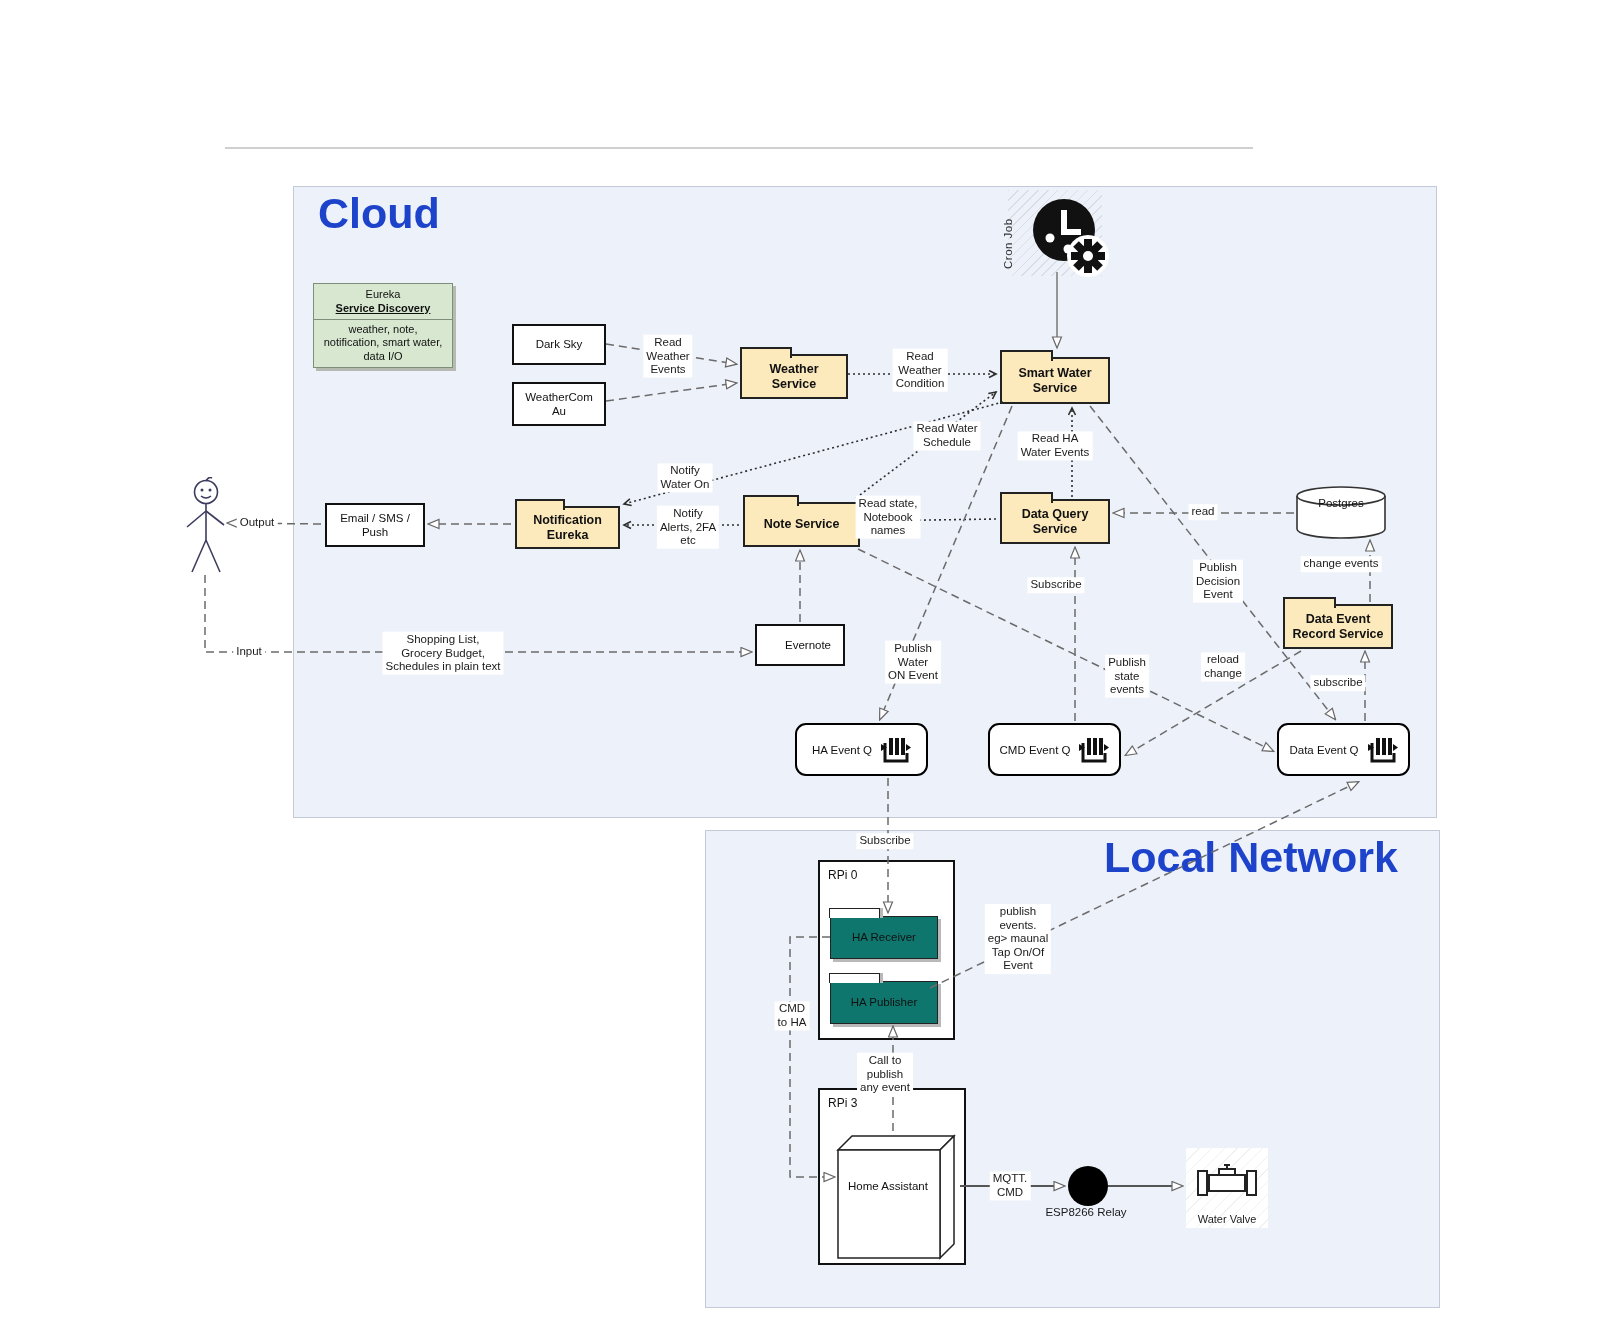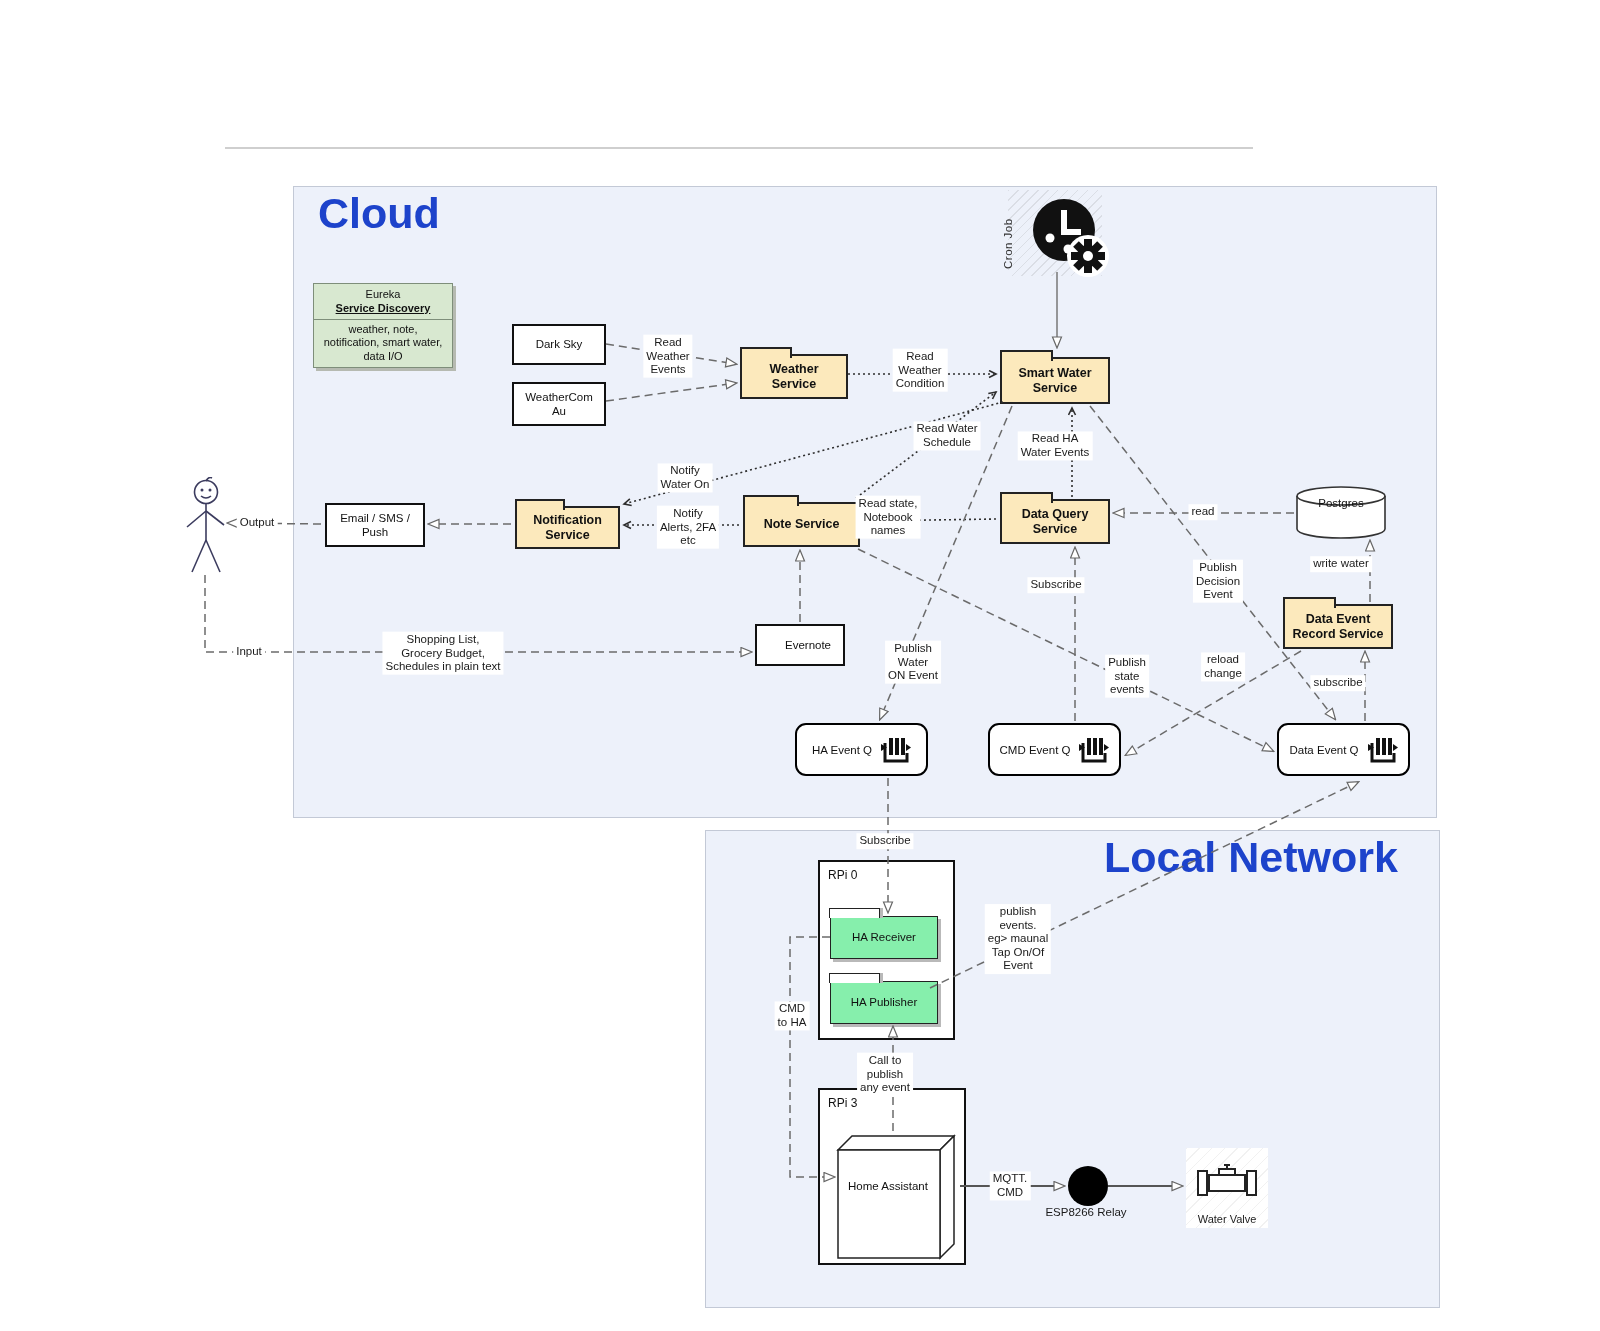--- a/index.html
+++ b/index.html
@@ -18,21 +18,21 @@
 
   .node { position:absolute; z-index:3; }
   .box { background:#fff; border:2px solid #111; display:flex; align-items:center;
     justify-content:center; text-align:center; font-size:11.5px; color:#111;
     white-space:pre-line; line-height:1.25; }
   .pkg { background:#fce9bc; border:2px solid #222; display:flex; align-items:center;
     justify-content:center; text-align:center; font-weight:bold; font-size:12.5px;
     color:#111; white-space:pre-line; line-height:1.2; }
   .pkg::before { content:""; position:absolute; top:-9px; left:-2px; width:46%; height:9px;
     background:#fce9bc; border:2px solid #222; border-bottom:none; }
-  .pkg.white { background:#86efac; border-width:1.5px; font-weight:normal; font-size:11.5px;
+  .pkg.white { background:#0f766e; border-width:1.5px; font-weight:normal; font-size:11.5px;
     box-shadow:3px 3px 0 #b9b9b9; }
   .pkg.white::before { background:#fff; border-width:1.5px; border-bottom:none; box-shadow:3px 0 0 #b9b9b9; }
 
   .queue { background:#fff; border:2px solid #000; border-radius:11px; display:flex;
     align-items:center; justify-content:center; gap:5px; font-size:11.5px; color:#111;
     padding:0 6px; white-space:nowrap; }
 
   .cont { background:#fff; border:2px solid #111; }
   .cont-label { position:absolute; left:8px; top:6px; font-size:12px; color:#111; }
 
@@ -128,21 +128,21 @@
 Au</div>
   <div class="node box" style="left:325px; top:503px; width:100px; height:44px;">Email / SMS /
 Push</div>
   <div class="node box" style="left:755px; top:624px; width:90px; height:42px;padding-left:16px;">Evernote</div>
 
   <div class="node pkg" style="left:740px; top:354px; width:108px; height:45px;">Weather
 Service</div>
   <div class="node pkg" style="left:1000px; top:357px; width:110px; height:47px;">Smart Water
 Service</div>
   <div class="node pkg" style="left:515px; top:506px; width:105px; height:43px;">Notification
-Service</div>
+Eureka</div>
   <div class="node pkg" style="left:743px; top:502px; width:117px; height:45px;">Note Service</div>
   <div class="node pkg" style="left:1000px; top:499px; width:110px; height:45px;">Data Query
 Service</div>
   <div class="node pkg" style="left:1283px; top:604px; width:110px; height:45px;">Data Event
 Record Service</div>
 
   <div class="node" style="left:1296px; top:486px; width:90px; height:54px;">
     <svg width="90" height="54" viewBox="0 0 90 54">
       <path d="M1 10 a44 9 0 0 1 88 0 v33 a44 9 0 0 1 -88 0 z" fill="#fff" stroke="#333" stroke-width="1.6"></path>
       <path d="M1 10 a44 9 0 0 0 88 0" fill="none" stroke="#333" stroke-width="1.6"></path>
@@ -291,21 +291,21 @@
   <div class="chip" style="left:1218px; top:581px;">Publish
 Decision
 Event</div>
   <div class="chip" style="left:1127px; top:676px;">Publish
 state
 events</div>
   <div class="chip" style="left:1056px; top:585px;">Subscribe</div>
   <div class="chip" style="left:1223px; top:667px;">reload
 change</div>
   <div class="chip" style="left:1203px; top:512px;">read</div>
-  <div class="chip" style="left:1341px; top:564px;">write water</div>
+  <div class="chip" style="left:1341px; top:564px;">change events</div>
   <div class="chip" style="left:1338px; top:683px;">subscribe</div>
   <div class="chip" style="left:885px; top:841px;">Subscribe</div>
   <div class="chip" style="left:792px; top:1016px;">CMD
 to HA</div>
   <div class="chip" style="left:885px; top:1074px;">Call to
 publish
 any event</div>
   <div class="chip" style="left:1018px; top:939px;">publish
 events.
 eg&gt; maunal

